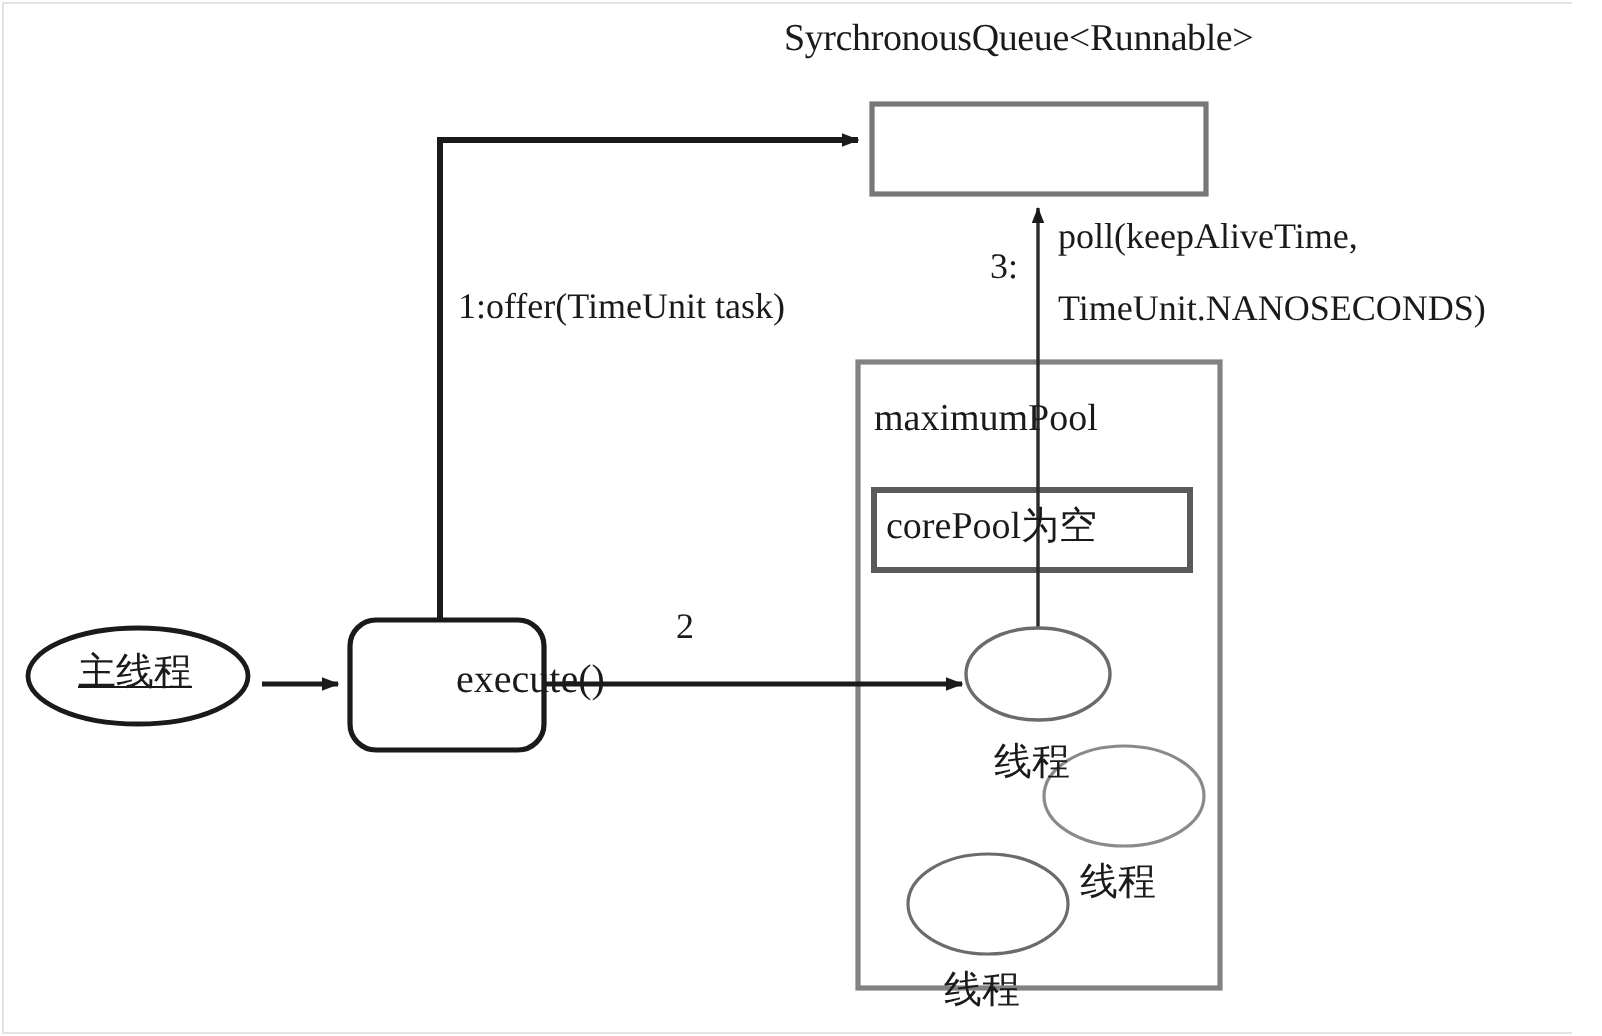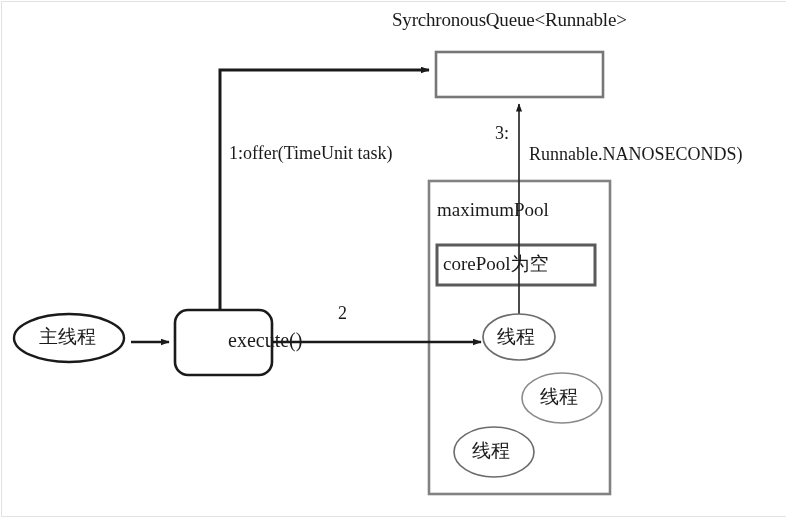--- a/index.html
+++ b/index.html
@@ -78,24 +78,26 @@
   }
   .lbl-corepool {
     font-size: 19px;
     left: 443px;
     top: 253px;
   }
   .lbl-main-thread {
     font-size: 19px;
     left: 39px;
     top: 326px;
+    text-decoration: underline;
   }
   .lbl-thread {
     font-size: 19px;
     white-space: nowrap;
+    margin-top: 45px;
   }
   .t1 { left: 497px; top: 326px; }
   .t2 { left: 540px; top: 386px; }
   .t3 { left: 472px; top: 440px; }
 </style>
 </head>
 <body>
 
 <div id="canvas">
 
@@ -133,22 +135,23 @@
     <ellipse cx="562" cy="398" rx="40" ry="25" fill="#ffffff" stroke="#8a8a8a" stroke-width="1.6"></ellipse>
     <ellipse cx="494" cy="452" rx="40" ry="25" fill="#ffffff" stroke="#6b6b6b" stroke-width="1.6"></ellipse>
   </svg>
 
   <div class="lbl title-queue">SyrchronousQueue&lt;Runnable&gt;</div>
 
   <div class="lbl lbl-offer">1:offer(TimeUnit task)</div>
 
   <div class="lbl lbl-three">3:</div>
 
+  <div class="lbl lbl-poll1">poll(keepAliveTime,</div>
 
-  <div class="lbl lbl-poll2">Runnable.NANOSECONDS)</div>
+  <div class="lbl lbl-poll2">TimeUnit.NANOSECONDS)</div>
 
   <div class="lbl lbl-two">2</div>
 
   <div class="lbl lbl-maxpool">maximumPool</div>
 
   <div class="lbl lbl-corepool">corePool为空</div>
 
   <div class="lbl lbl-main-thread">主线程</div>
 
   <div class="lbl" style="left:184px; top:329px; font-size:20px;margin-left:44px;">execute()</div>

